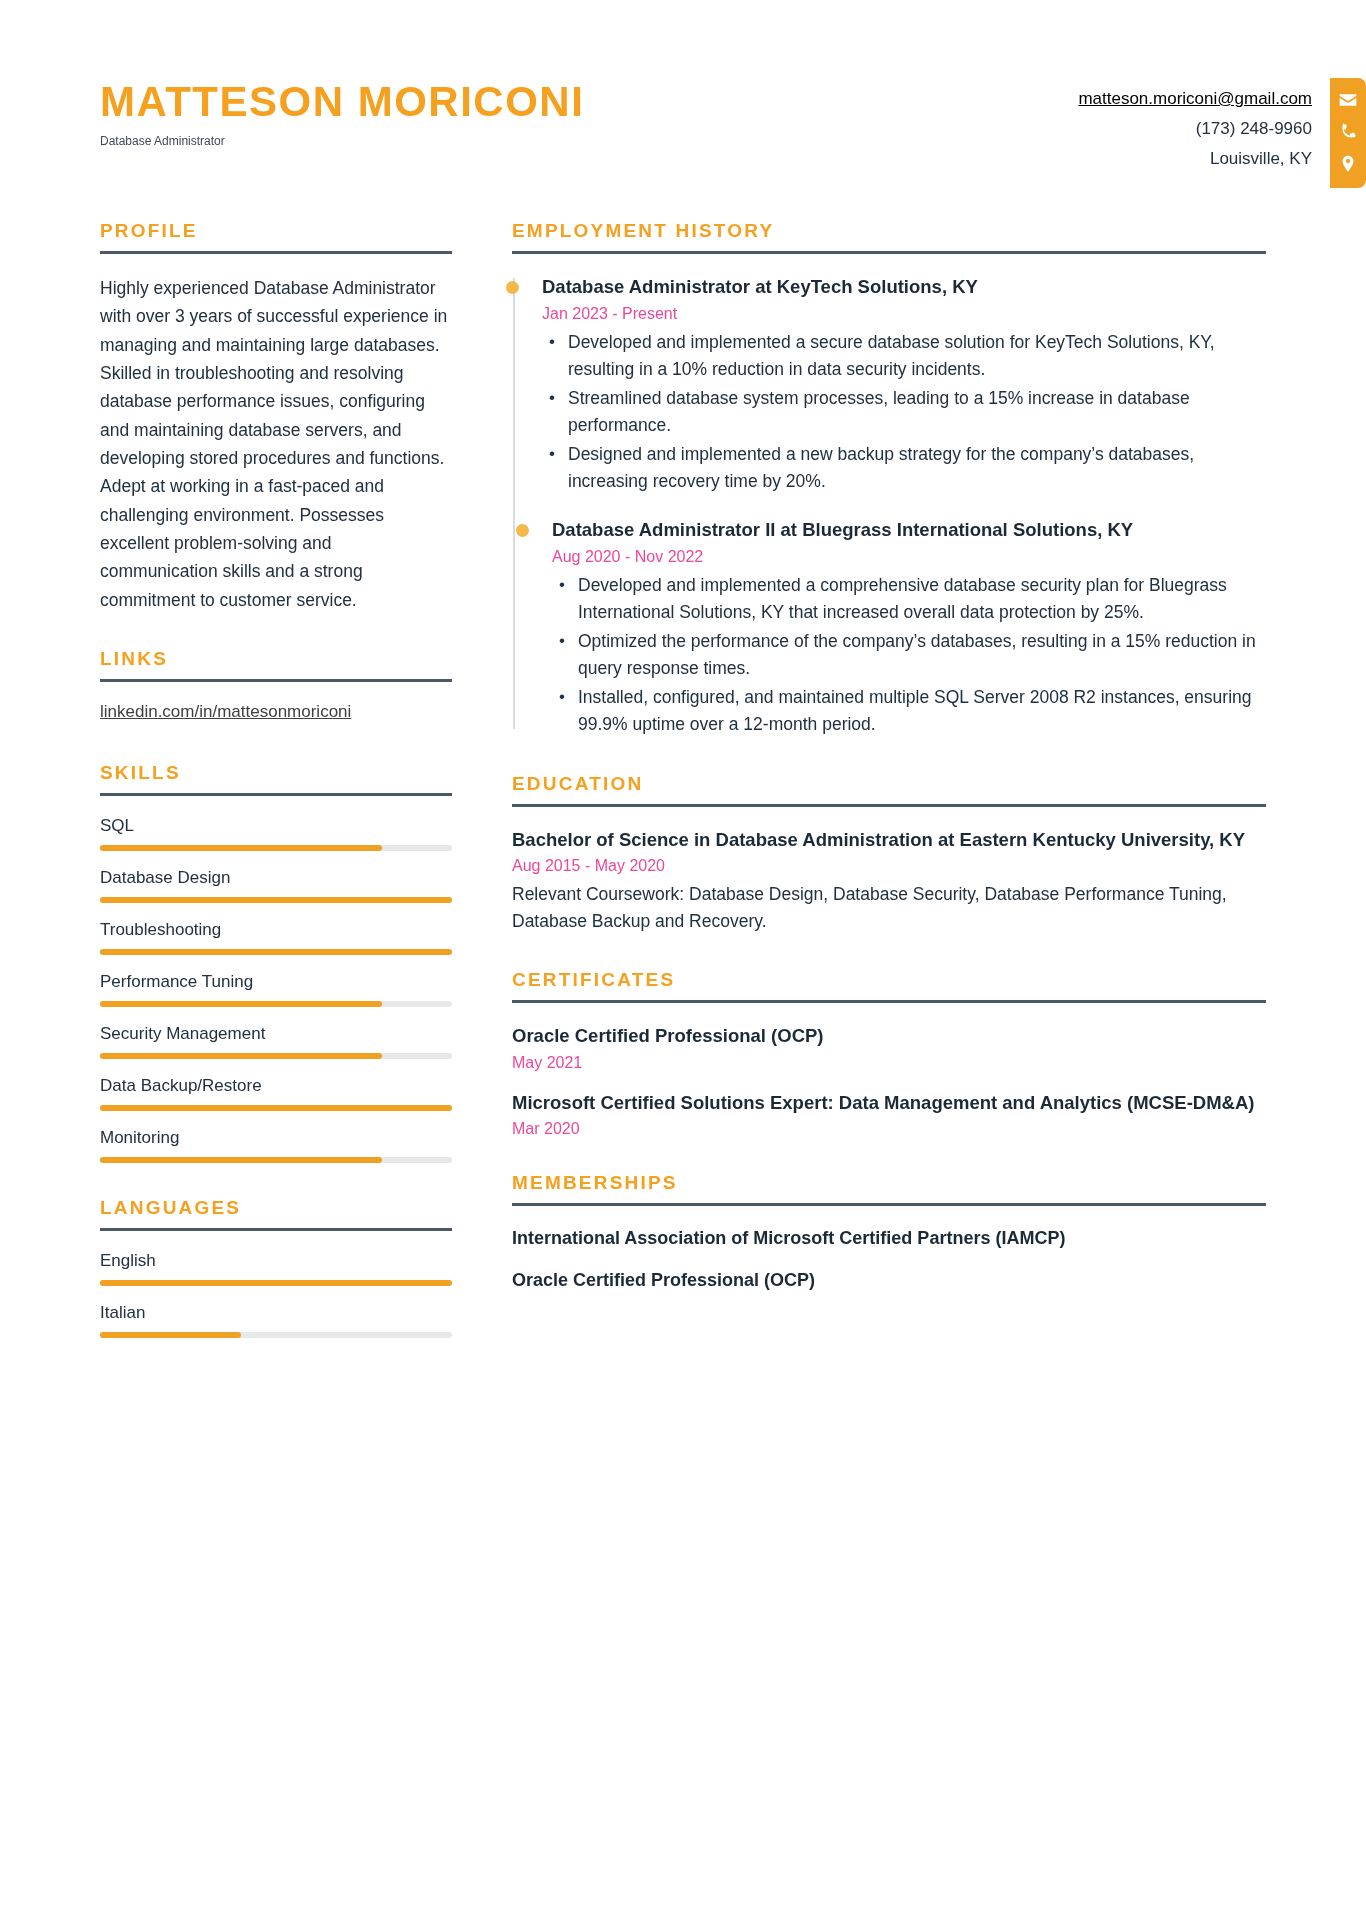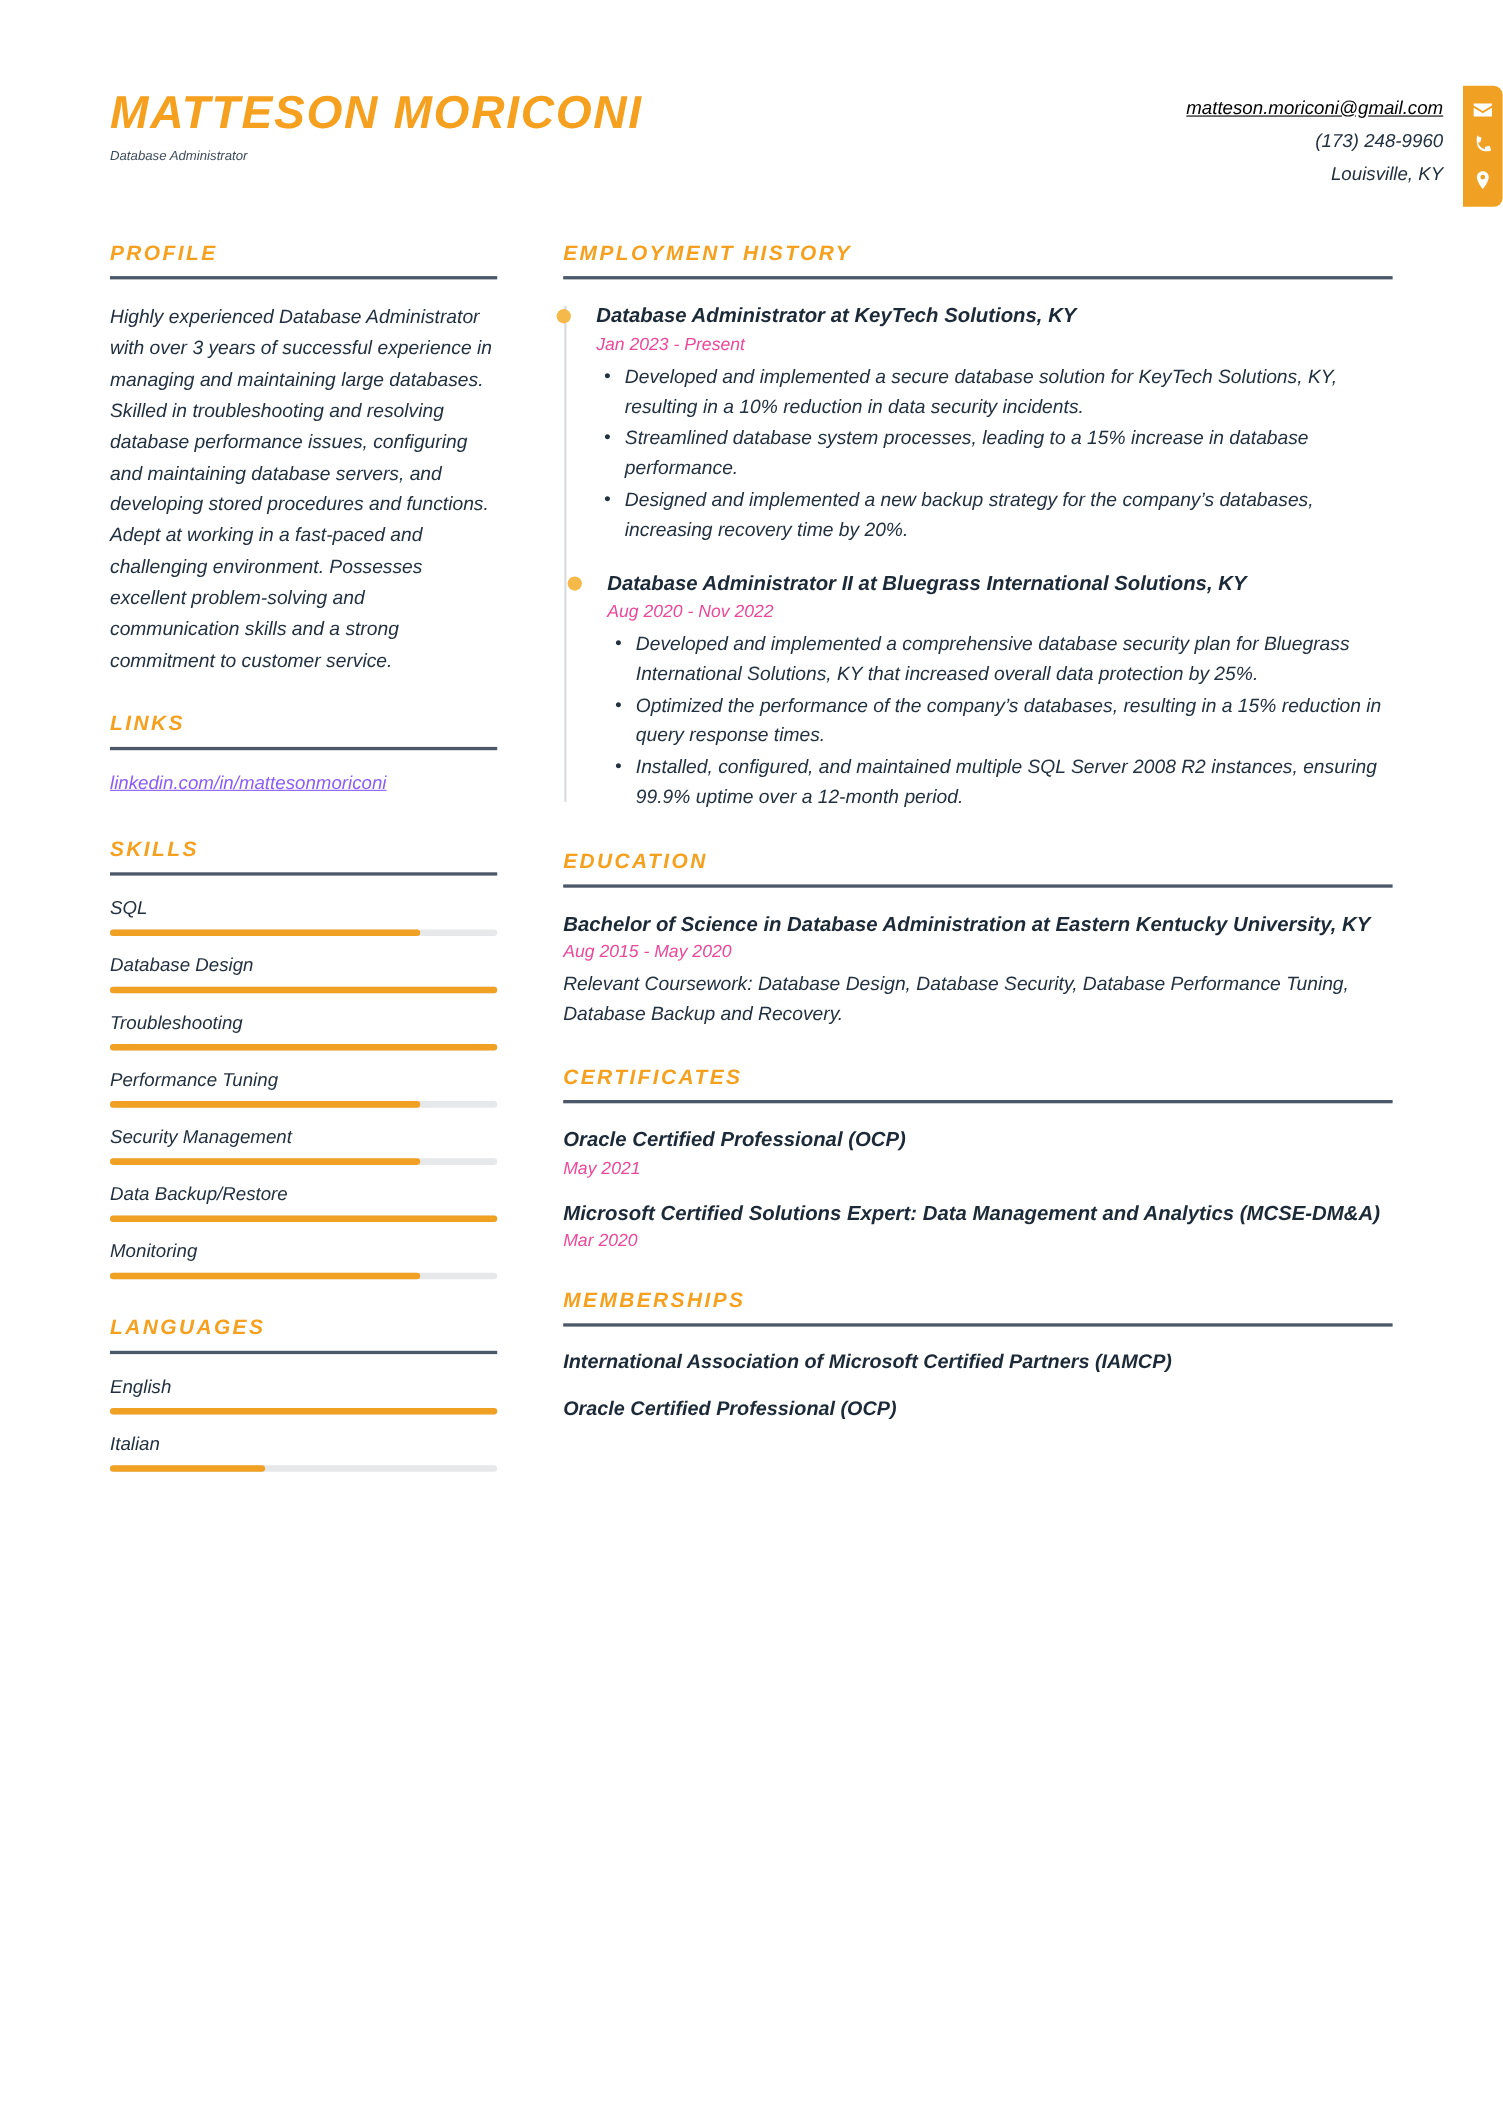--- a/index.html
+++ b/index.html
@@ -11,21 +11,20 @@
     font-family: "Liberation Sans", sans-serif;
     color: #22313f;
     overflow: hidden;
   }
 
   .page {
     position: relative;
     width: 1366px;
     height: 1931px;
     padding: 0;
-    font-style: italic;
   }
 
   
   .header {
     display: flex;
     align-items: flex-start;
     justify-content: space-between;
     padding: 72px 0 0 100px;
     height: 200px;
   }
@@ -116,21 +115,21 @@
   
   .profile-text {
     font-size: 17.5px;
     line-height: 1.62;
     color: #22313f;
   }
 
   
   .link-item {
     font-size: 17px;
-    color: #8b5cf6;
+    color: #404040;
     text-decoration: underline;
     display: inline-block;
     margin-bottom: 6px;
     text-align: center;
   }
 
   
   .bar-item { margin-bottom: 17px; }
 
   .bar-label {

